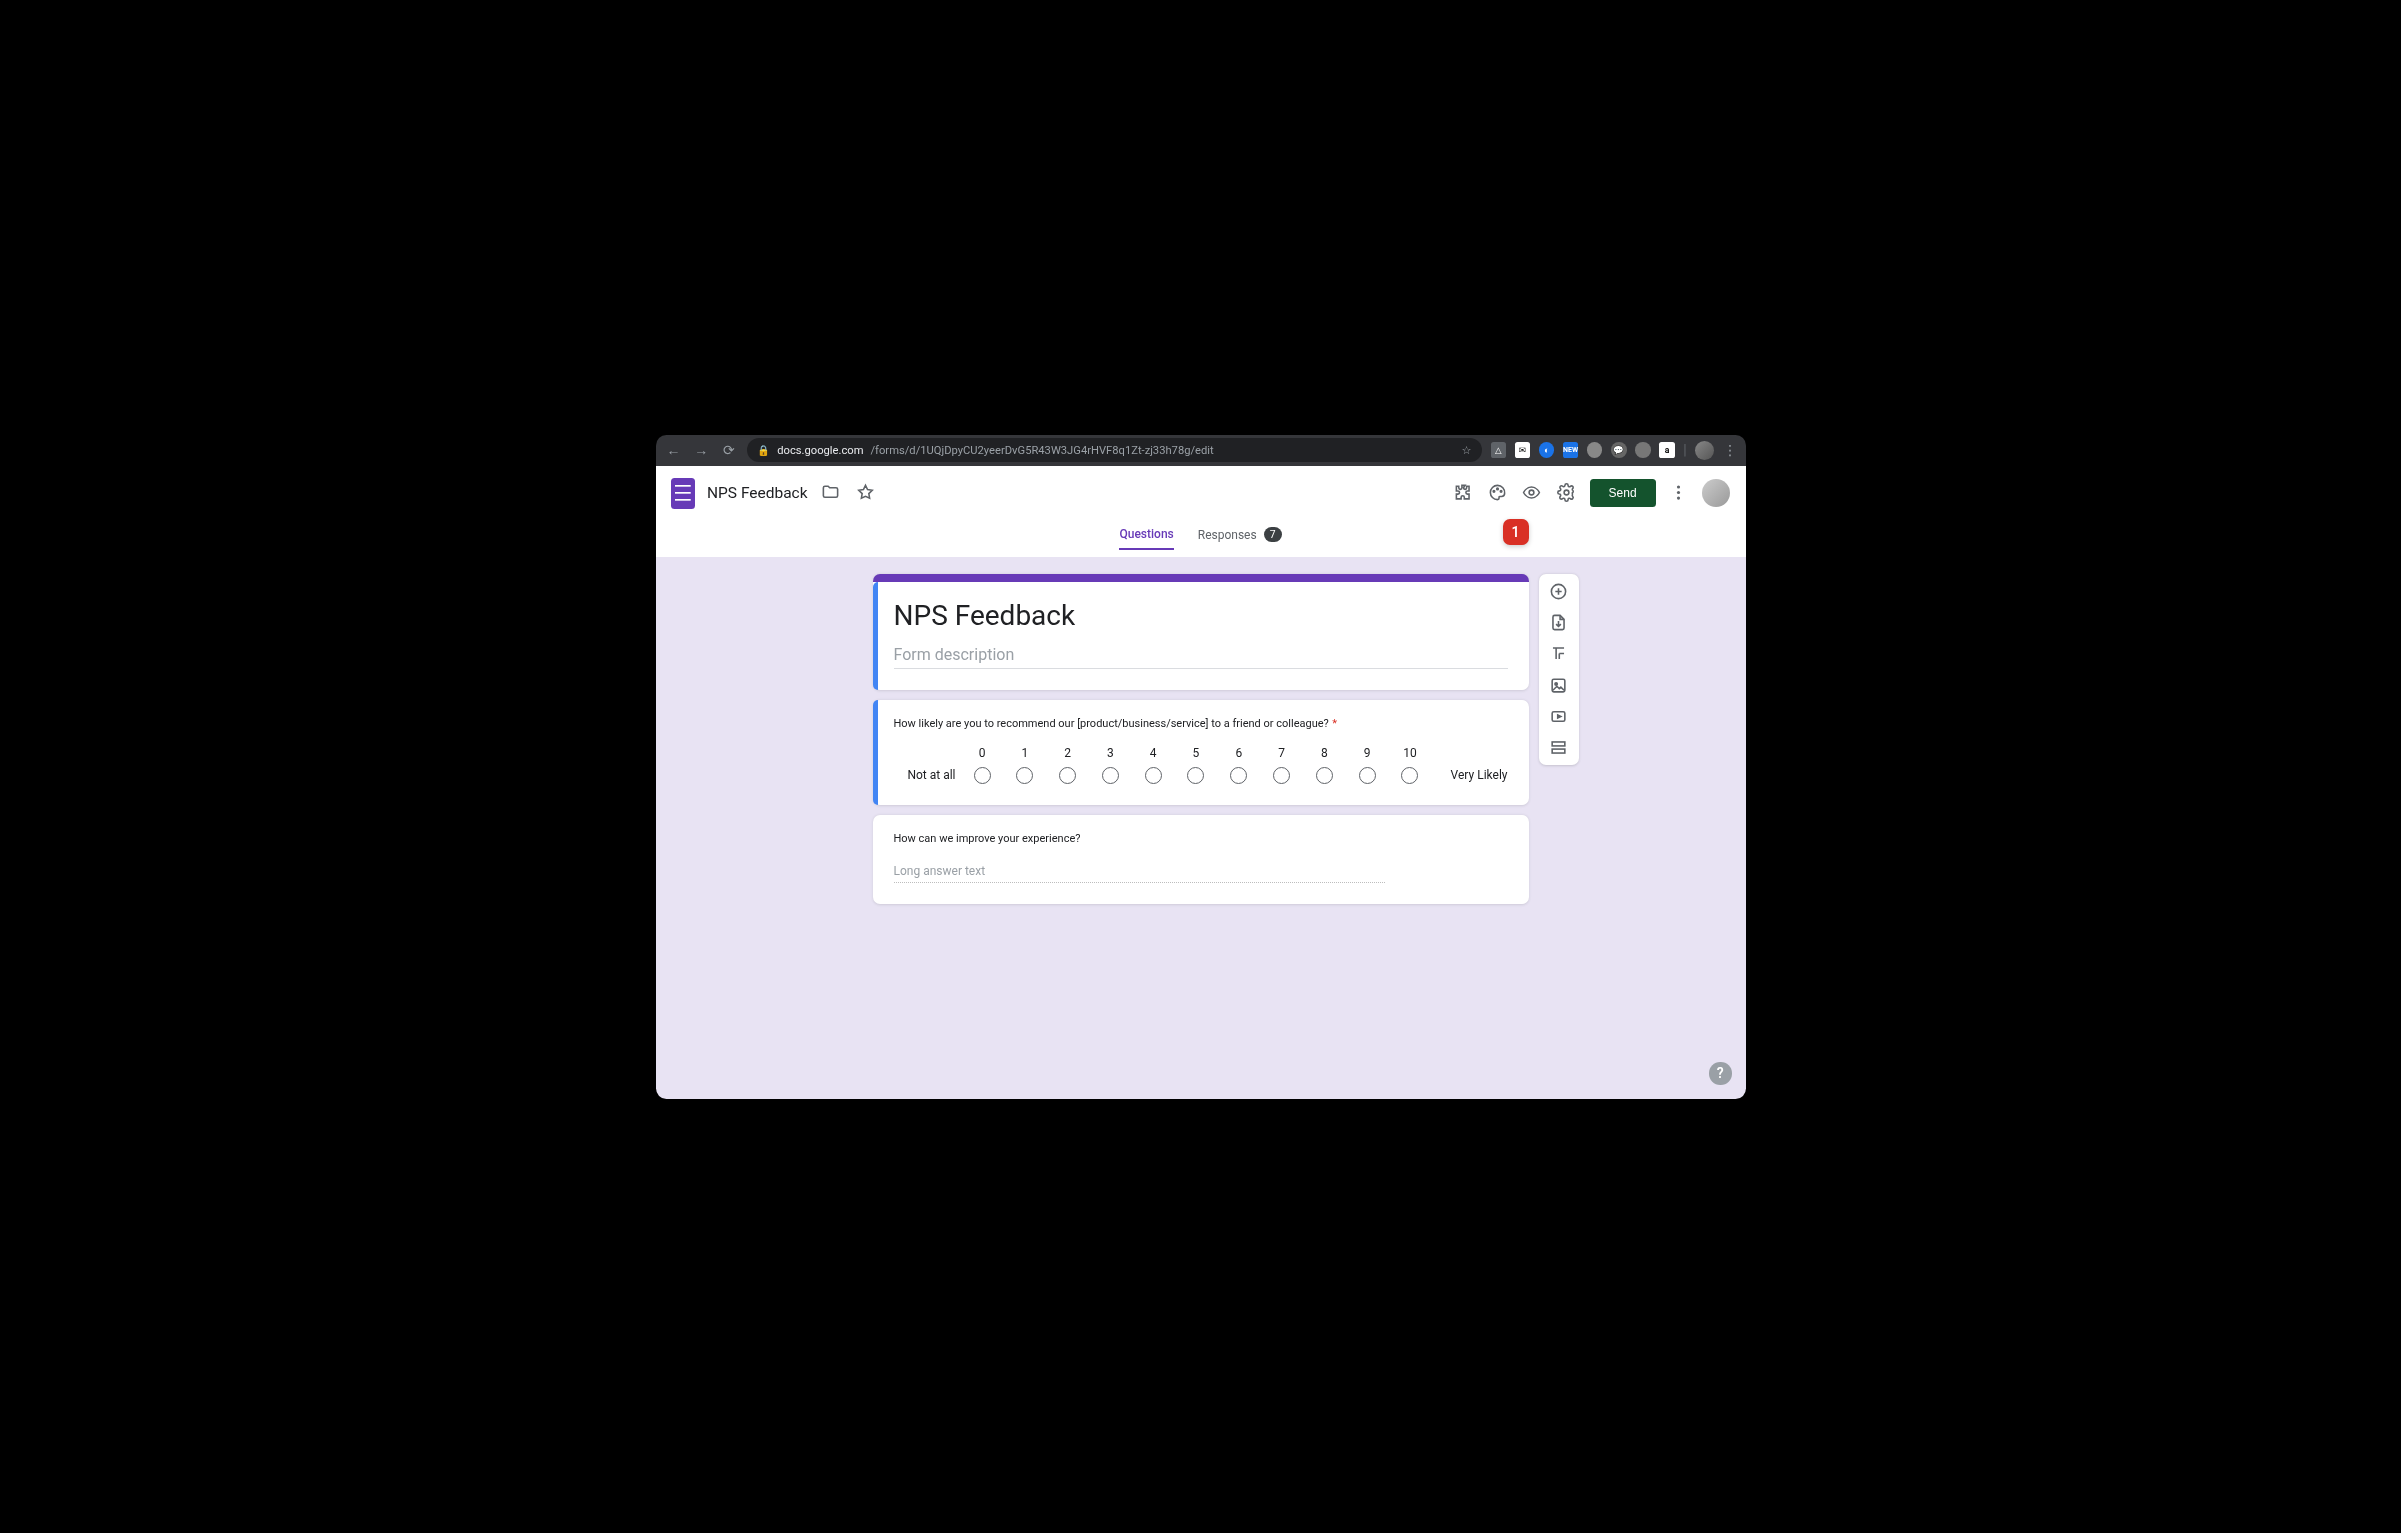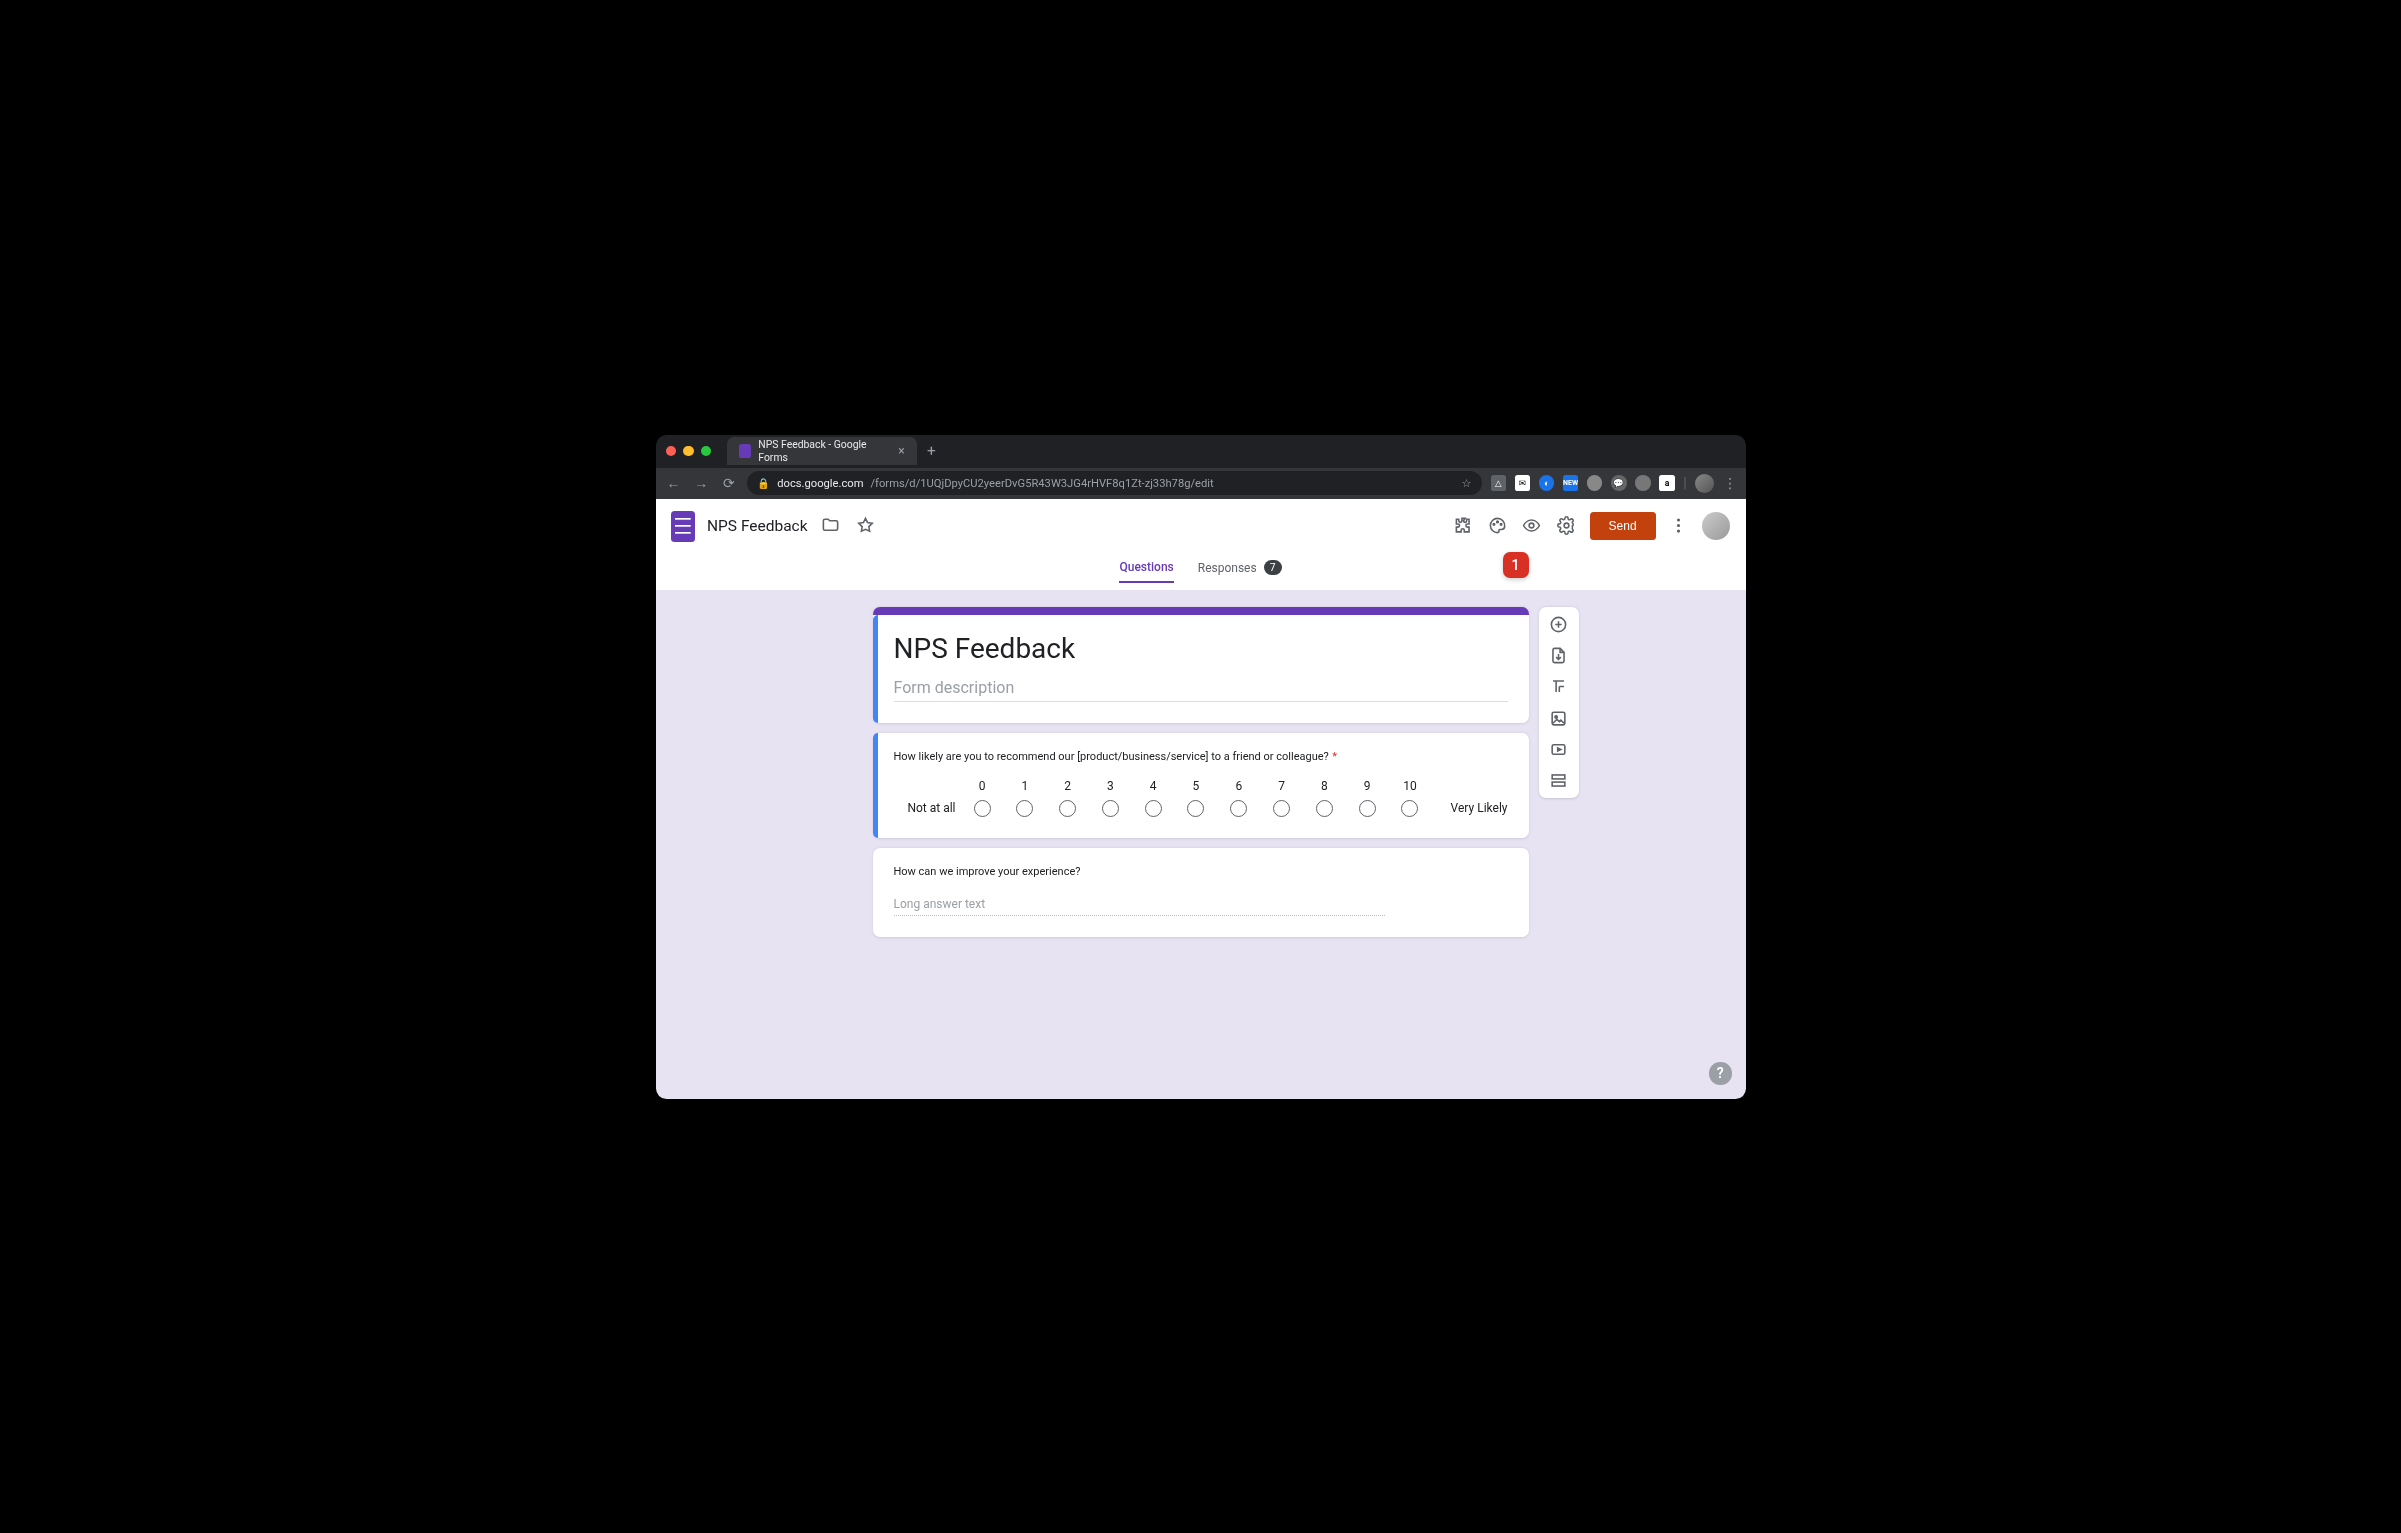--- a/index.html
+++ b/index.html
@@ -84,21 +84,21 @@
     background:
       linear-gradient(#fff,#fff) top/100% 1.7px no-repeat,
       linear-gradient(#fff,#fff) center/100% 1.7px no-repeat,
       linear-gradient(#fff,#fff) bottom/100% 1.7px no-repeat;
   }
   .doc-title { font-size:15.5px; color:#202124; }
   .hicon { color:#5f6368; width:22.4px; height:22.4px; display:flex; align-items:center; justify-content:center; border-radius:50%; }
   .hicon svg { width:19px; height:19px; }
   .spacer { flex:1; }
   .send-btn {
-    background:#c2410c; color:#fff; border:none; border-radius:3.5px;
+    background:#14532d; color:#fff; border:none; border-radius:3.5px;
     padding:7px 19px; font-size:12px; font-weight:500;
   }
   .app-avatar { width:28px; height:28px; border-radius:50%; background:linear-gradient(135deg,#ccc,#999); }
 
   .app-tabs {
     background:#fff; display:flex; justify-content:center; align-items:center;
     gap:24px; height:36px; position:relative;
     border-bottom:0.9px solid rgba(0,0,0,0);
   }
   .app-tab { font-size:12px; color:#5f6368; display:flex; align-items:center; gap:7px; padding-bottom:7px; }
@@ -170,33 +170,20 @@
     background:#9aa0a6; color:#fff;
     display:flex; align-items:center; justify-content:center;
     font-size:14px; font-weight:600;
   }
 </style>
 </head>
 <body>
 
 <div class="window">
 
-  <div class="tabstrip">
-    <div class="traffic">
-      <div class="tl red"></div>
-      <div class="tl yellow"></div>
-      <div class="tl green"></div>
-    </div>
-    <div class="tab">
-      <span class="favicon"></span>
-      <span>NPS Feedback - Google Forms</span>
-      <span class="close">×</span>
-    </div>
-    <div class="newtab">+</div>
-  </div>
 
   <div class="toolbar">
     <div class="navbtn">←</div>
     <div class="navbtn">→</div>
     <div class="navbtn">⟳</div>
     <div class="omnibox">
       <span class="lock">🔒</span>
       <span>docs.google.com</span>
         <span class="url-dim">/forms/d/1UQjDpyCU2yeerDvG5R43W3JG4rHVF8q1Zt-zj33h78g/edit</span>
       <span class="star">☆</span>

